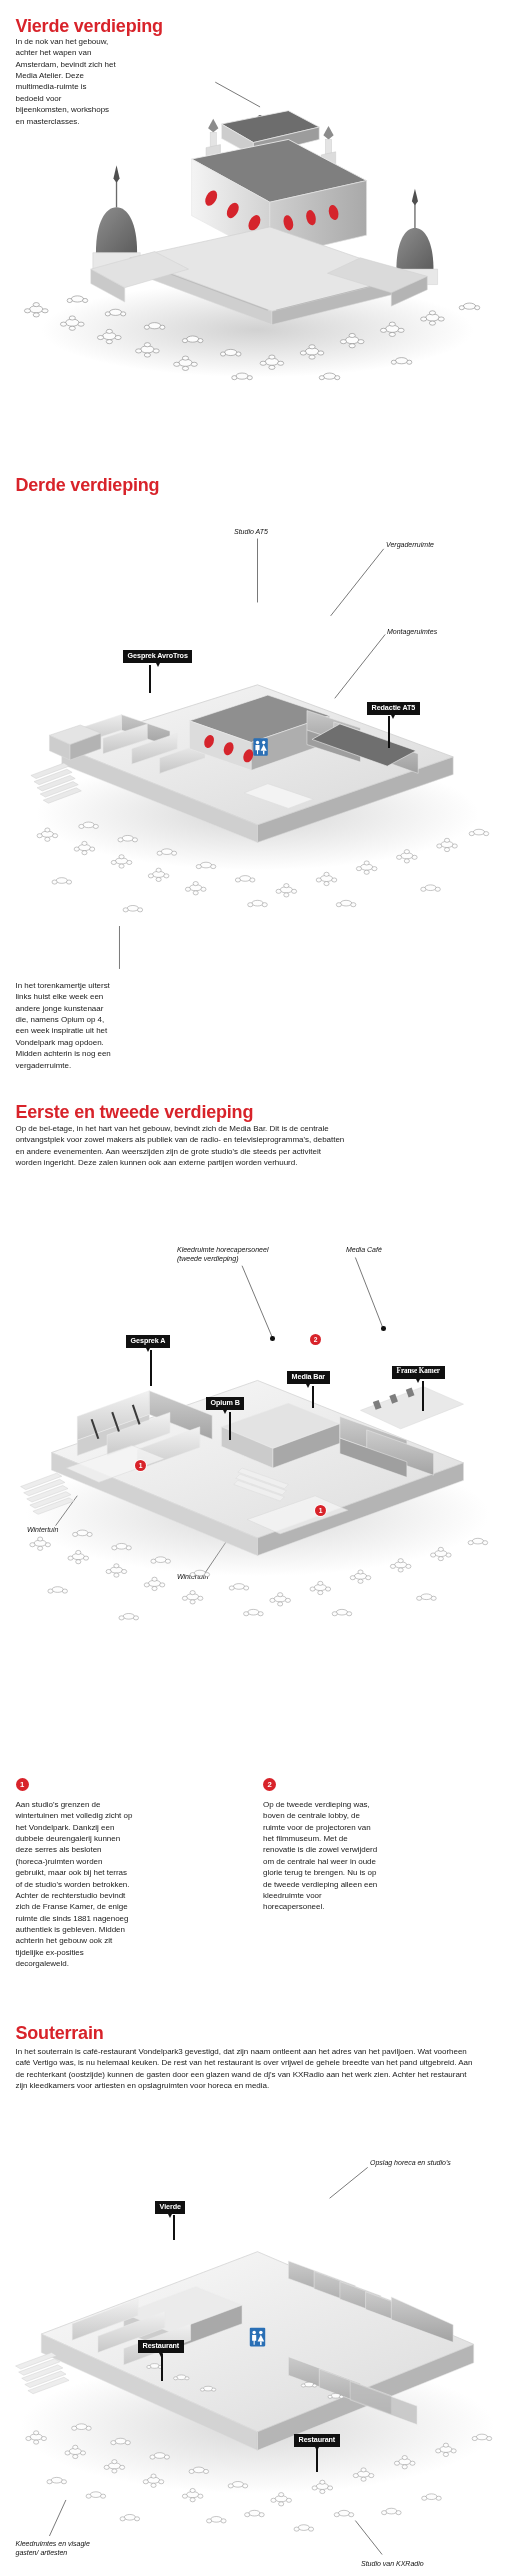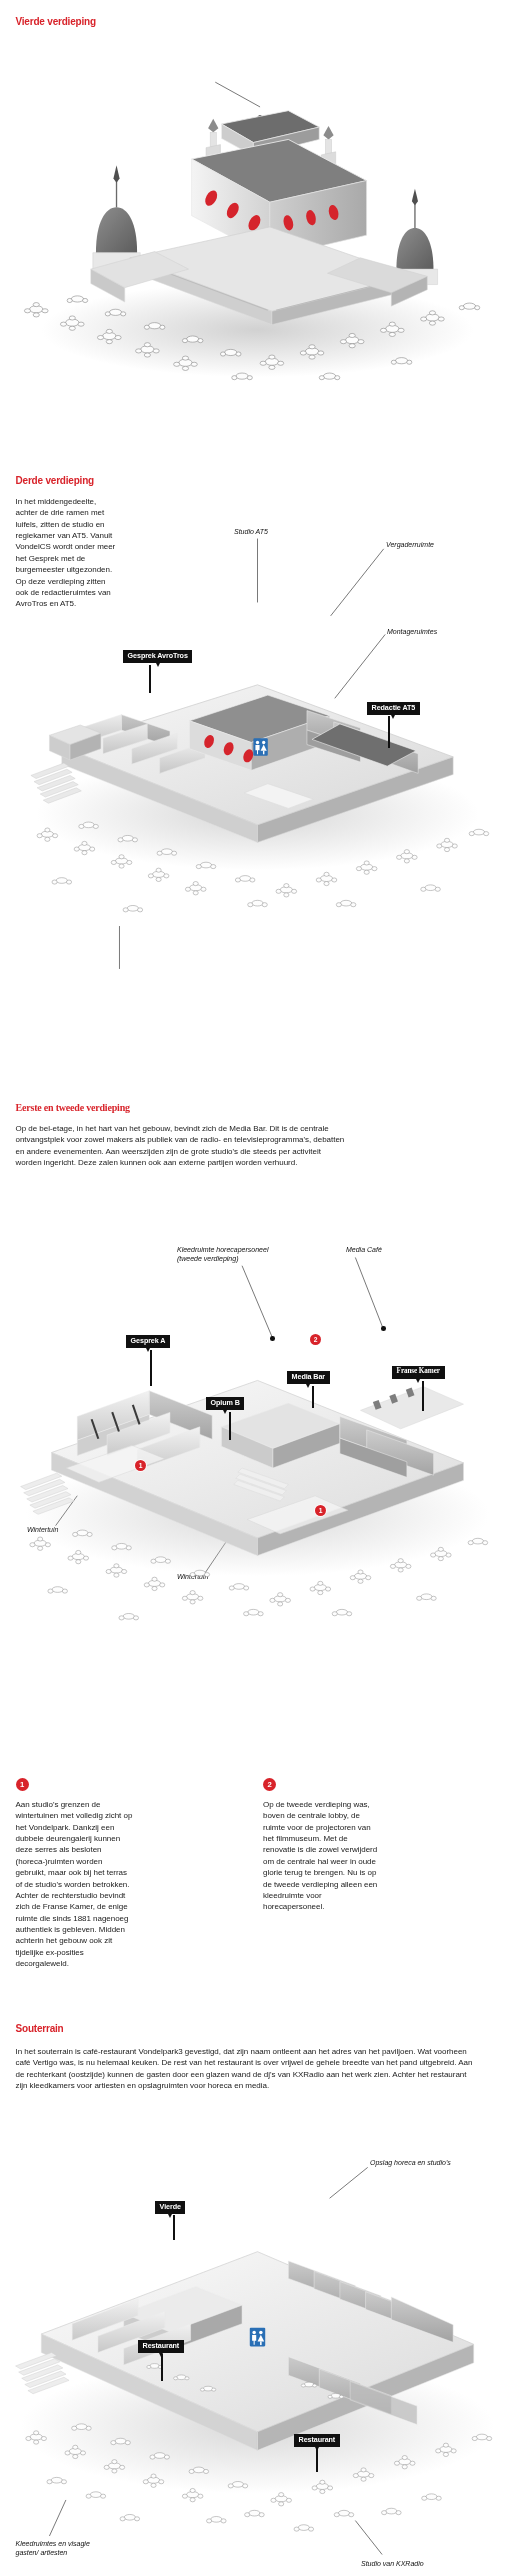--- a/index.html
+++ b/index.html
@@ -17,21 +17,21 @@
     height:2628px;
     overflow:hidden;
     background:#fff;
   }
 
   
   .section-title{
     position:absolute;
     color:#d8232a;
     font-weight:bold;
-    font-size:10px;
+    font-size:18px;
     letter-spacing:-0.2px;
     line-height:1.05;
     white-space:nowrap;
   }
   .body-text{
     position:absolute;
     font-size:8px;
     line-height:1.42;
     color:#1a1a1a;
     letter-spacing:-0.03px;
@@ -125,20 +125,21 @@
     border-radius:50%;
     z-index:6;
   }
 </style>
 </head>
 <body>
 
 <div class="page">
 
   <div class="section-title" style="left:15.5px;top:16.5px;">Vierde verdieping</div>
+  <div class="body-text narrow" style="left:15.5px;top:36px;">In de nok van het gebouw, achter het wapen van Amsterdam, bevindt zich het Media Atelier. Deze multimedia-ruimte is bedoeld voor bijeenkomsten, workshops en masterclasses.</div>
 
   <svg class="illus" style="top:77px;height:31px;" viewBox="0 0 1000 60" preserveAspectRatio="none">
     <line x1="418" y1="10" x2="505" y2="58" stroke="#111" stroke-width="1.1"></line>
   </svg>
 
   <div class="illus" style="top:88px;height:319px;">
     <svg viewBox="0 0 1000 620" preserveAspectRatio="xMidYMid meet">
       <defs>
         <linearGradient id="roofG" x1="0" y1="0" x2="0" y2="1">
           <stop offset="0%" stop-color="#9d9d9d"></stop>
@@ -351,21 +352,20 @@
         <g transform="translate(780,530)">
             <ellipse cx="0" cy="0" rx="12" ry="6"></ellipse>
             <ellipse cx="-15" cy="3" rx="5" ry="4"></ellipse>
             <ellipse cx="15" cy="3" rx="5" ry="4"></ellipse>
           </g>
       </g>
     </svg>
   </div>
 
   <div class="section-title" style="left:15.5px;top:476px;text-align:right;">Derde verdieping</div>
-  <div class="body-text narrow" style="left:15.5px;top:496px;">In het middengedeelte, achter de drie ramen met luifels, zitten de studio en regiekamer van AT5. Vanuit VondelCS wordt onder meer het Gesprek met de burgemeester uitgezonden. Op deze verdieping zitten ook de redactieruimtes van AvroTros en AT5.</div>
 
   <div class="leader-label" style="left:234px;top:528px;">Studio AT5</div>
   <div class="leader-label" style="left:386px;top:541px;">Vergaderruimte</div>
   <div class="leader-label" style="left:387px;top:628px;">Montageruimtes</div>
   <div class="leader-label" style="left:362px;top:767px;">Regie</div>
 
   <svg class="illus" style="top:520px;height:268px;" viewBox="0 0 1000 520" preserveAspectRatio="none">
     <line x1="500" y1="36" x2="500" y2="160" stroke="#111" stroke-width="1.1"></line>
     <line x1="745" y1="56" x2="642" y2="186" stroke="#111" stroke-width="1.1"></line>
     <line x1="748" y1="222" x2="650" y2="346" stroke="#111" stroke-width="1.1"></line>
@@ -590,22 +590,23 @@
             <ellipse cx="-14" cy="3" rx="5" ry="4"></ellipse>
             <ellipse cx="14" cy="3" rx="5" ry="4"></ellipse>
           </g>
       </g>
     </svg>
   </div>
 
   <svg class="illus" style="top:925px;height:46px;" viewBox="0 0 1000 90" preserveAspectRatio="none">
     <line x1="232" y1="2" x2="232" y2="86" stroke="#111" stroke-width="1.1"></line>
   </svg>
-
-  <div class="section-title" style="left:15.5px;top:1103px;font-family:Liberation Serif, serif;">Eerste en tweede verdieping</div>
+  <div class="body-text narrow" style="left:15.5px;top:980px;">In het torenkamertje uiterst links huist elke week een andere jonge kunstenaar die, namens Opium op 4, een week inspiratie uit het Vondelpark mag opdoen. Midden achterin is nog een vergaderruimte.</div>
+
+  <div class="section-title" style="left:15.5px;top:1103px;">Eerste en tweede verdieping</div>
   <div class="body-text wide" style="left:15.5px;top:1123px;">Op de bel-etage, in het hart van het gebouw, bevindt zich de Media Bar. Dit is de centrale ontvangstplek voor zowel makers als publiek van de radio- en televisieprogramma's, debatten en andere evenementen. Aan weerszijden zijn de grote studio's die steeds per activiteit worden ingericht. Deze zalen kunnen ook aan externe partijen worden verhuurd.</div>
 
   <div class="leader-label wrap" style="left:177px;top:1246px;width:118px;">Kleedruimte horecapersoneel (tweede verdieping)</div>
   <div class="leader-label" style="left:346px;top:1246px;">Media Café</div>
   <div class="leader-label" style="left:27px;top:1526px;">Wintertuin</div>
   <div class="leader-label" style="left:177px;top:1573px;">Wintertuin</div>
 
   <svg class="illus" style="top:1242px;height:361px;" viewBox="0 0 1000 700" preserveAspectRatio="none">
     <line x1="470" y1="46" x2="530" y2="188" stroke="#111" stroke-width="1.1"></line>
     <line x1="690" y1="30" x2="744" y2="168" stroke="#111" stroke-width="1.1"></line>

